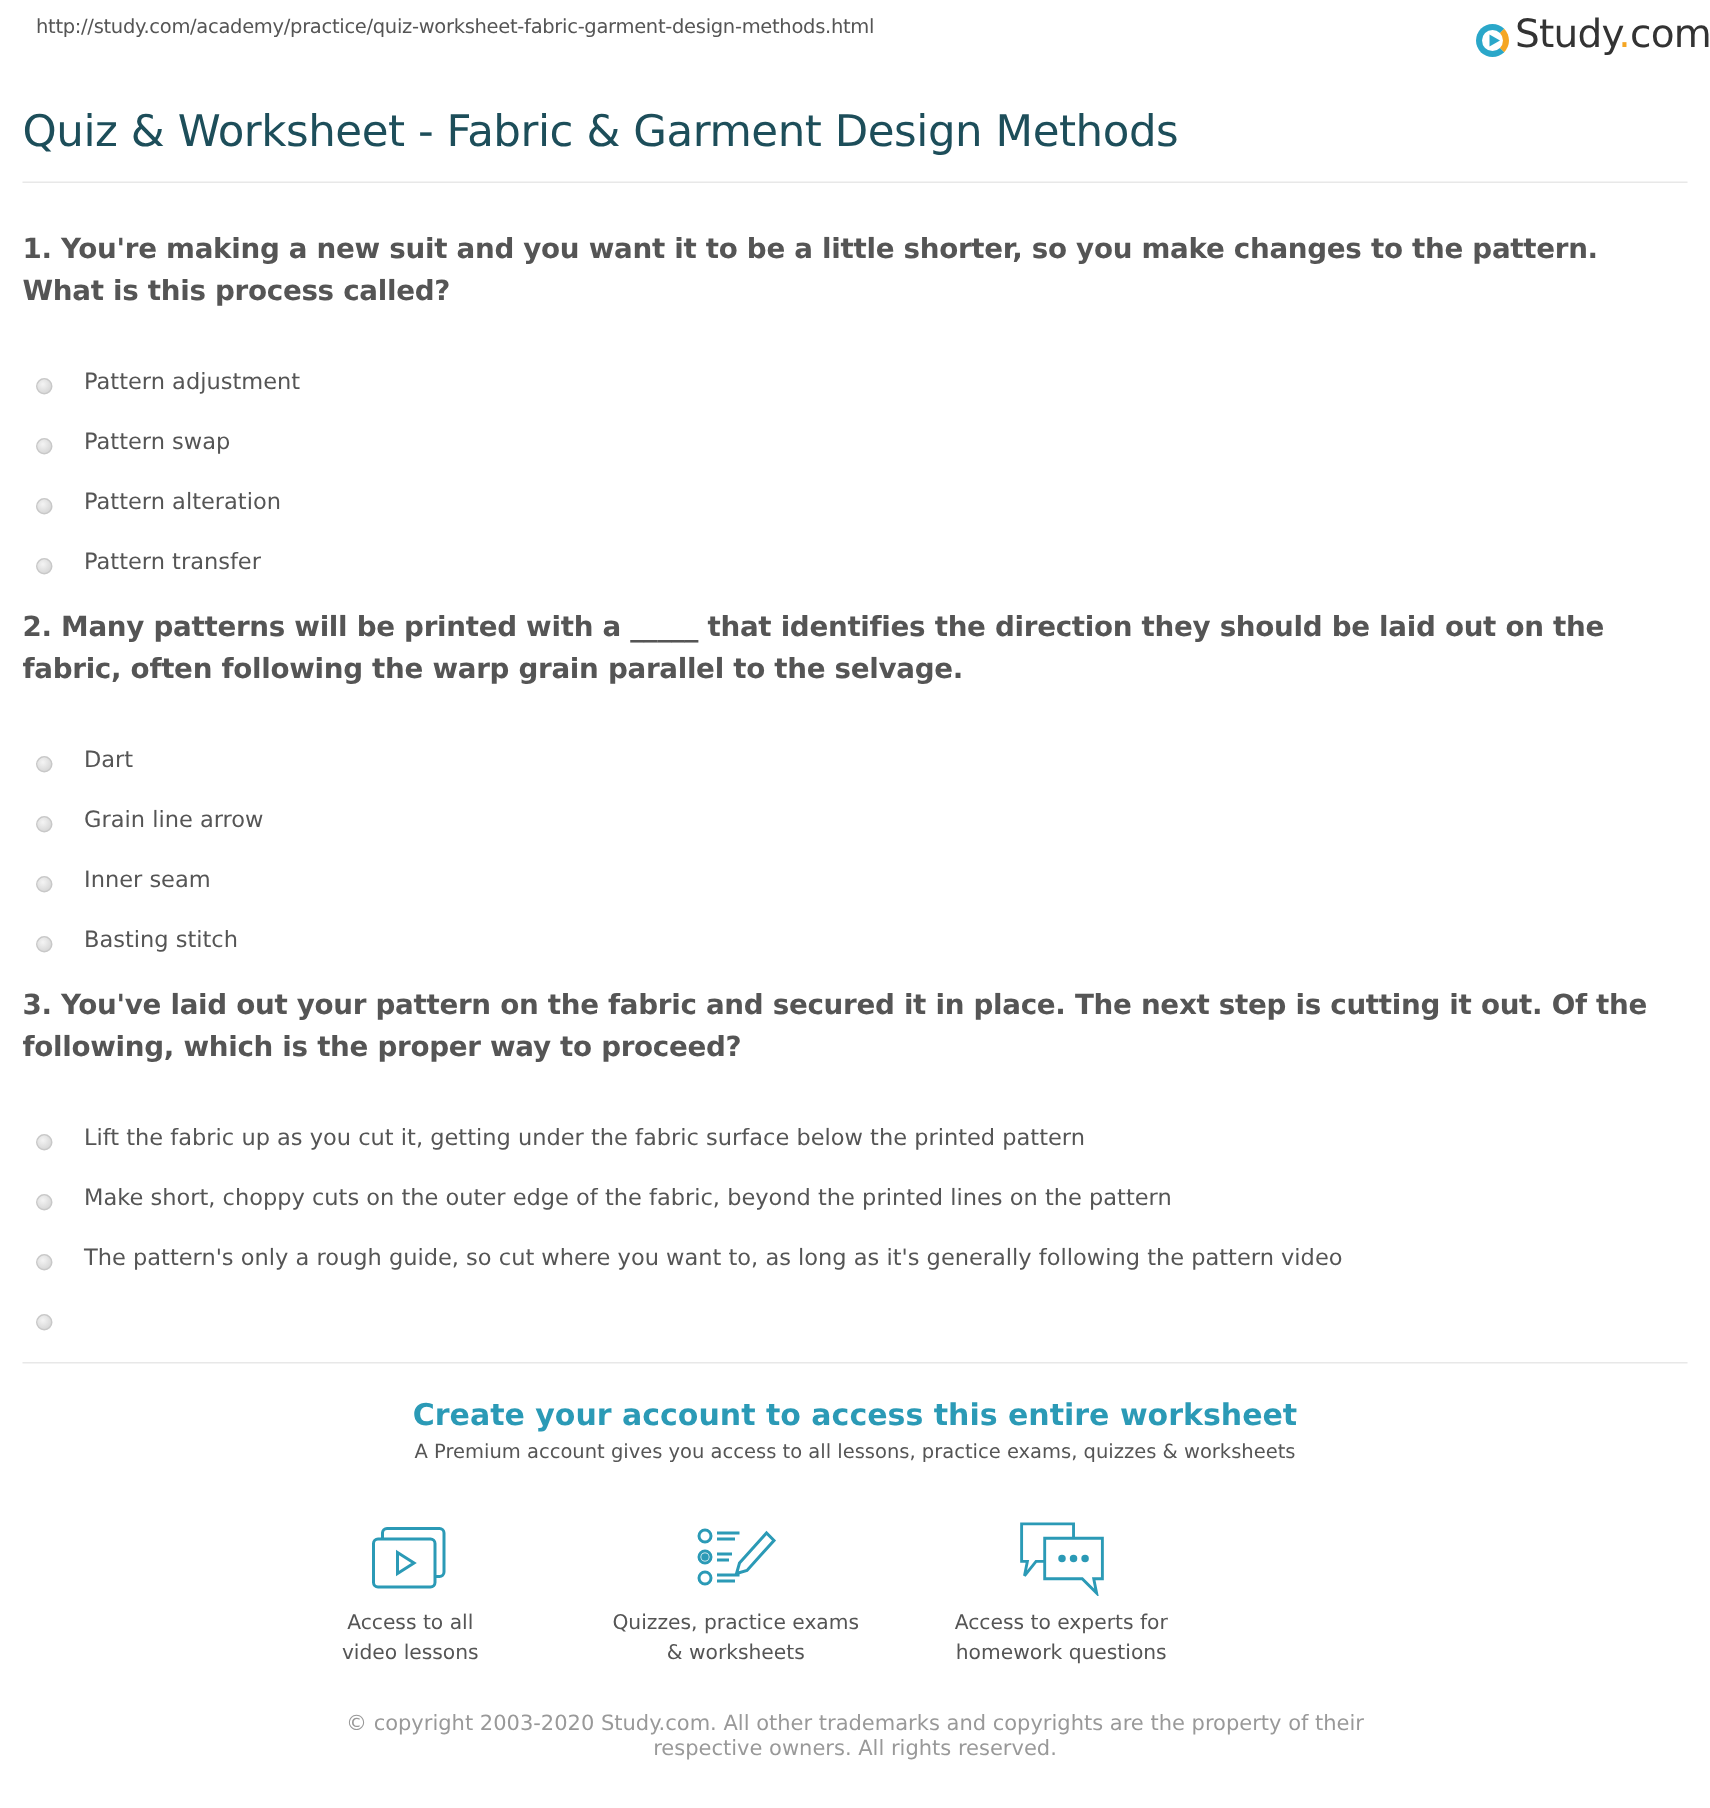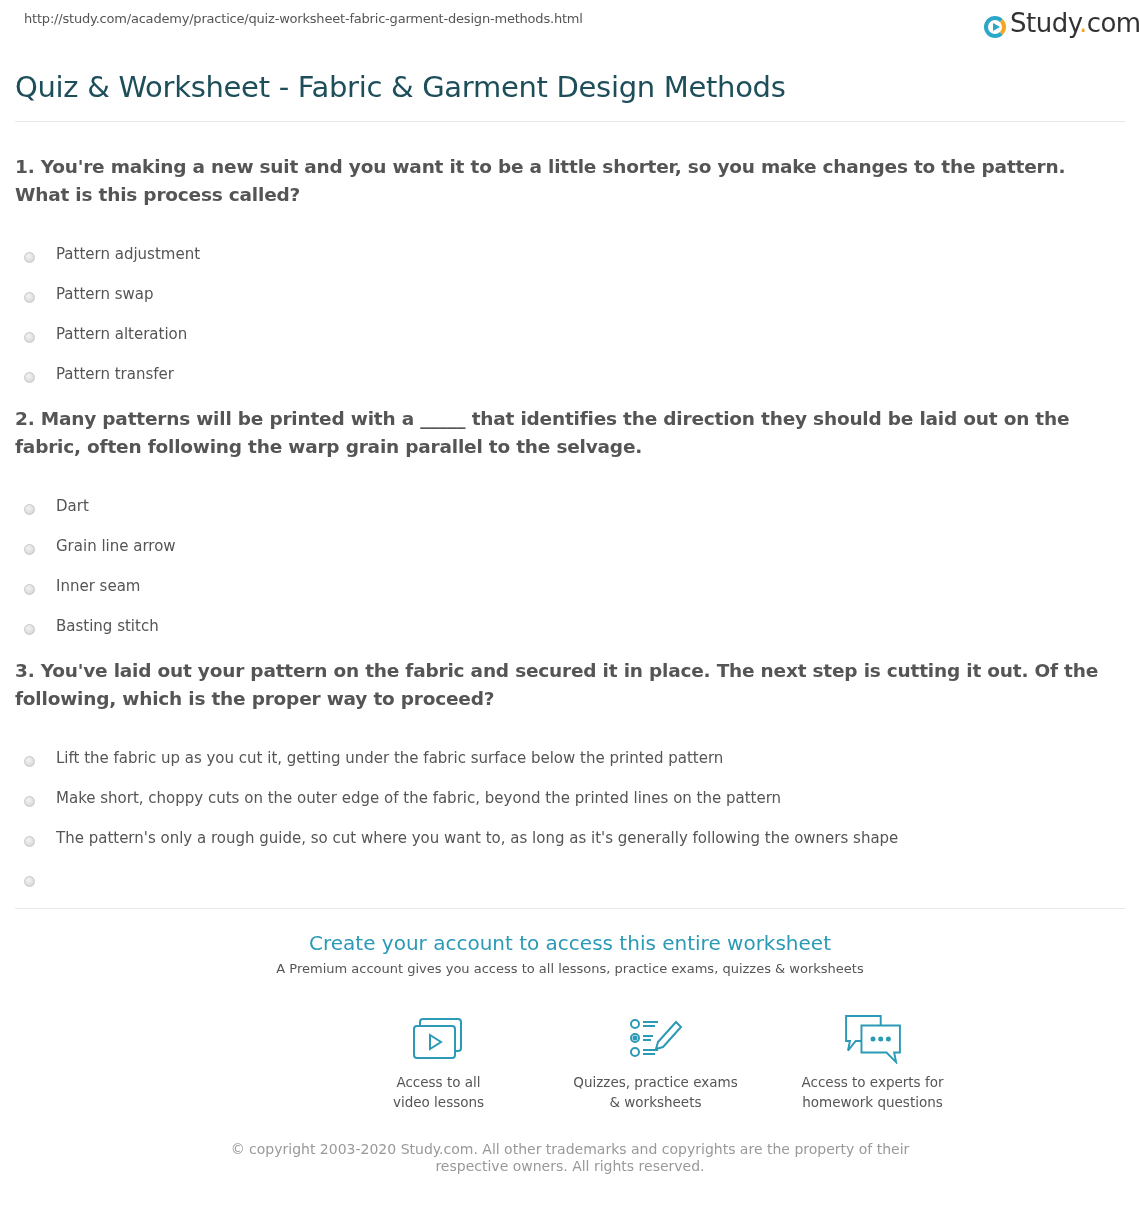--- a/index.html
+++ b/index.html
@@ -12,23 +12,23 @@
   .logo-text { font-family: "DejaVu Sans", sans-serif; font-size: 26px; color: #333; letter-spacing: -0.5px; }
   .logo-dot { color: #f5a623; }
   h1 { position: absolute; left: 15px; top: 70px; font-size: 29px; font-weight: normal; color: #1d4e5a; letter-spacing: -0.3px; }
   .rule { position: absolute; left: 15px; right: 15px; height: 1px; background: #e8e8e8; }
   .question { position: absolute; left: 15px; width: 1100px; }
   .q-text { font-size: 18.5px; font-weight: bold; color: #555; line-height: 28px; letter-spacing: -0.2px; }
   .answers { list-style: none; margin-top: 14px; }
   .answer { display: flex; align-items: flex-end; height: 40px; font-size: 15px; color: #555; }
   .radio { width: 11px; height: 11px; border-radius: 50%; background: radial-gradient(circle at 40% 35%, #f4f4f4, #cfcfcf); border: 1px solid #c8c8c8; margin-left: 9px; margin-right: 21px; flex: none; }
   .cta { position: absolute; left: 0; width: 1140px; text-align: center; }
-  .cta-title { font-size: 20px; color: #2b9ab6; font-weight: normal; }
+  .cta-title { font-size: 20px; color: #2b9ab6; font-weight: bold; }
   .cta-sub { font-size: 13px; color: #555; margin-top: 6px; }
-  .features { position: absolute; top: 1014px; left: 0; width: 981px; display: flex; justify-content: flex-end; gap: 0; }
+  .features { position: absolute; top: 1014px; left: 0; width: 981px; display: flex; justify-content: center; gap: 0; }
   .feature { width: 217px; text-align: center; display: flex; flex-direction: column; align-items: center; }
   .feature svg { height: 50px; }
   .feature-label { font-size: 13.5px; color: #555; line-height: 20px; margin-top: 8px; white-space: pre-line; }
   .copyright { position: absolute; left: 215px; width: 710px; top: 1141px; text-align: center; font-size: 14px; color: #999; line-height: 17px; }
 </style>
 </head>
 <body>
 
 <div class="url">http://study.com/academy/practice/quiz-worksheet-fabric-garment-design-methods.html</div>
 
@@ -90,21 +90,21 @@
     <li class="answer">
         <span class="radio"></span>
         <span>Lift the fabric up as you cut it, getting under the fabric surface below the printed pattern</span>
       </li>
     <li class="answer">
         <span class="radio"></span>
         <span>Make short, choppy cuts on the outer edge of the fabric, beyond the printed lines on the pattern</span>
       </li>
     <li class="answer">
         <span class="radio"></span>
-        <span>The pattern's only a rough guide, so cut where you want to, as long as it's generally following the owners shape</span>
+        <span>The pattern's only a rough guide, so cut where you want to, as long as it's generally following the pattern video</span>
       </li>
     <li class="answer">
         <span class="radio"></span>
       </li>
   </ul>
 </div>
 
 <div class="rule" style="top:908px"></div>
 
 <div class="cta" style="top:931px">

